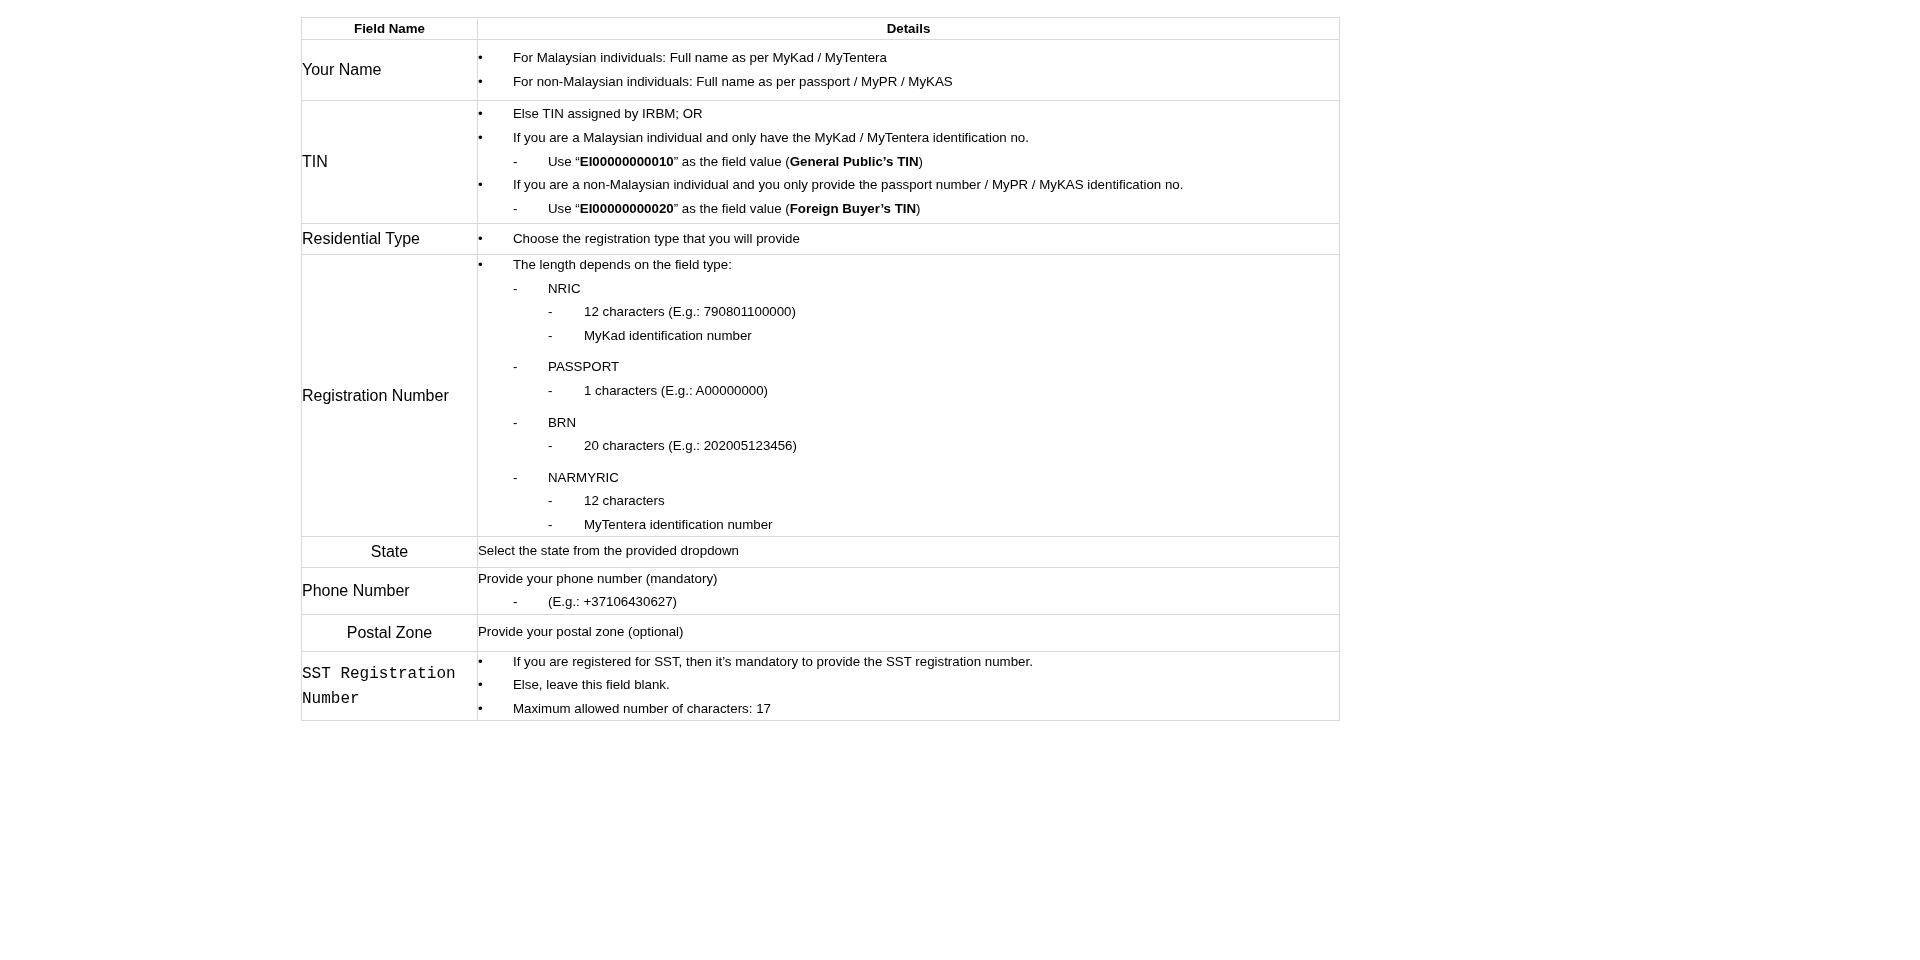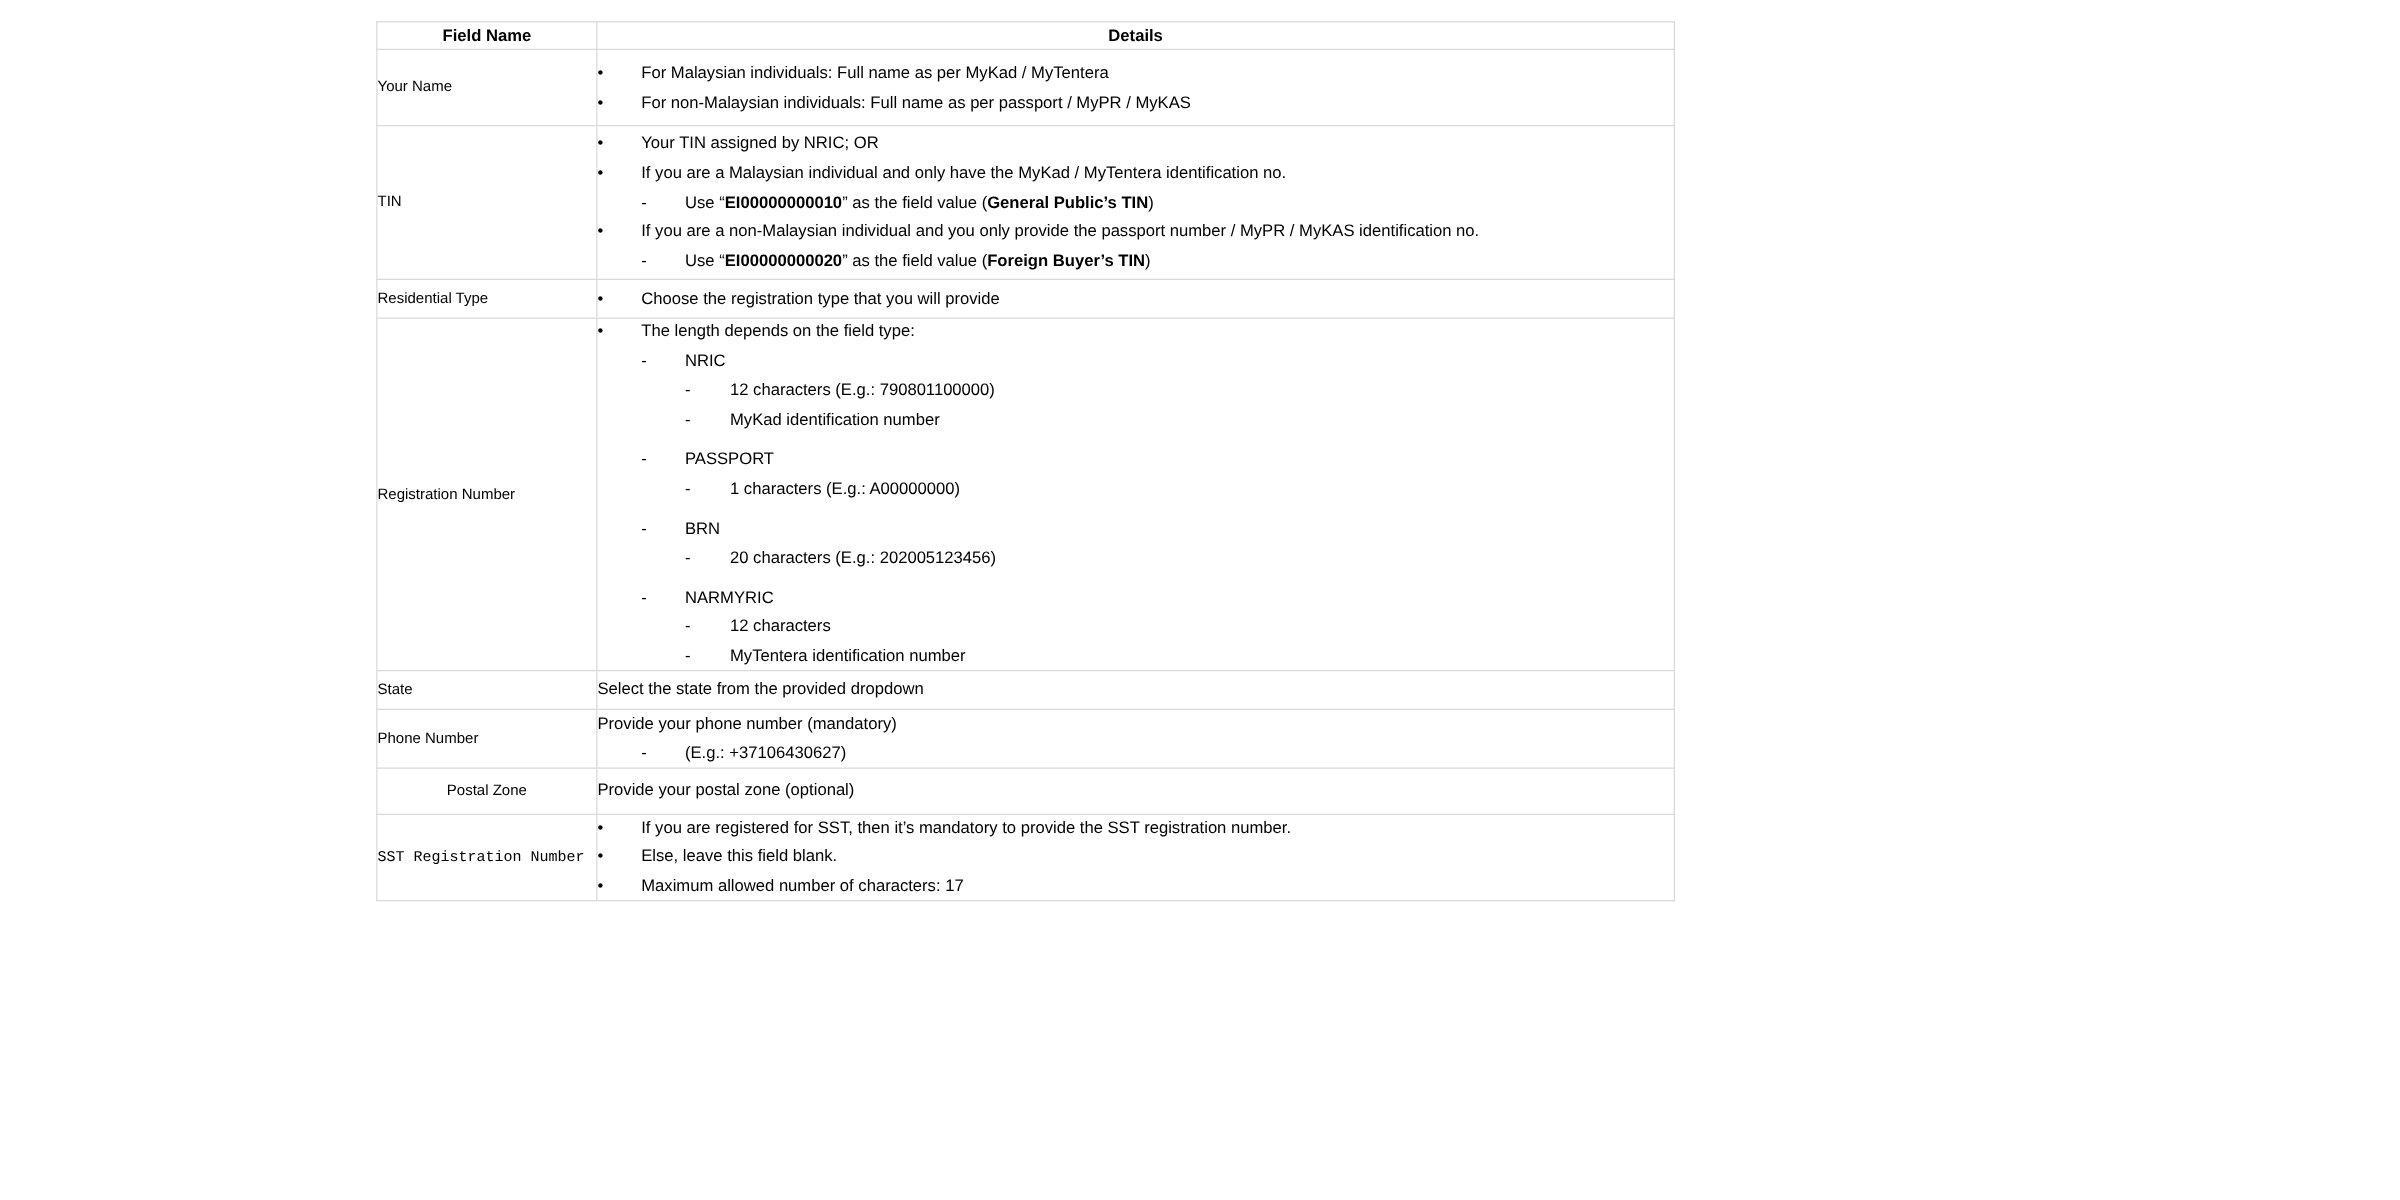--- a/index.html
+++ b/index.html
@@ -53,21 +53,21 @@
     height: 21px;
     padding: 0 4px;
     border: 1px solid #bfbfbf;
   }
   th.th-field   { background: #cfcfcf; }
   th.th-details { background: #e3e3e3; }
 
   
   td.field-cell {
     padding: 8px 0 8px 19px;
-    font-size: 12px;
+    font-size: 16px;
     line-height: 1.45;
     vertical-align: middle;
   }
 
   
   td.details-cell {
     padding: 7px 6px 7px 18px;
     vertical-align: middle;
   }
 
@@ -113,21 +113,21 @@
 
   b { font-weight: bold; }
 
   
   tr.r-name td      { height: 60px; }
   tr.r-tin td       { height: 122px; }
   tr.r-regtype td   { height: 30px; }
   tr.r-regnum td    { height: 252px; }
   tr.r-addr td      { height: 30px; }
   tr.r-city td      { height: 30px; }
-  tr.r-state td     { height: 30px; }
+  tr.r-state td     { height: 30px; text-align: center; }
   tr.r-phone td     { height: 46px; }
   tr.r-postal td    { height: 36px; }
   tr.r-sst td       { height: 68px; }
 
   tr.r-regnum td.details-cell { padding-top: 10px; padding-bottom: 10px; }
   tr.r-tin td.details-cell    { padding-top: 9px; padding-bottom: 9px; }
 
   
   tr.r-postal td.details-cell { border-bottom: none; }
   tr.r-sst td.details-cell    { border-top: none; }
@@ -173,21 +173,21 @@
               </div>
             </div>
           </td>
         </tr>
         <tr class="r-tin">
           <td class="field-cell"><span class="wrapname">TIN</span></td>
           <td class="details-cell">
             <div class="lines">
               <div class="ln lvl0">
                 <span class="mark">•</span>
-                <span class="txt">Your TIN assigned by NRIC; OR</span>
+                <span class="txt">Else TIN assigned by IRBM; OR</span>
               </div>
               <div class="ln lvl0">
                 <span class="mark">•</span>
                 <span class="txt">If you are a Malaysian individual and only have the MyKad / MyTentera identification no.</span>
               </div>
               <div class="ln lvl1">
                 <span class="mark">-</span>
                 <span class="txt">Use “<b>EI00000000010</b>” as the field value (<b>General Public’s TIN</b>)</span>
               </div>
               <div class="ln lvl0">

